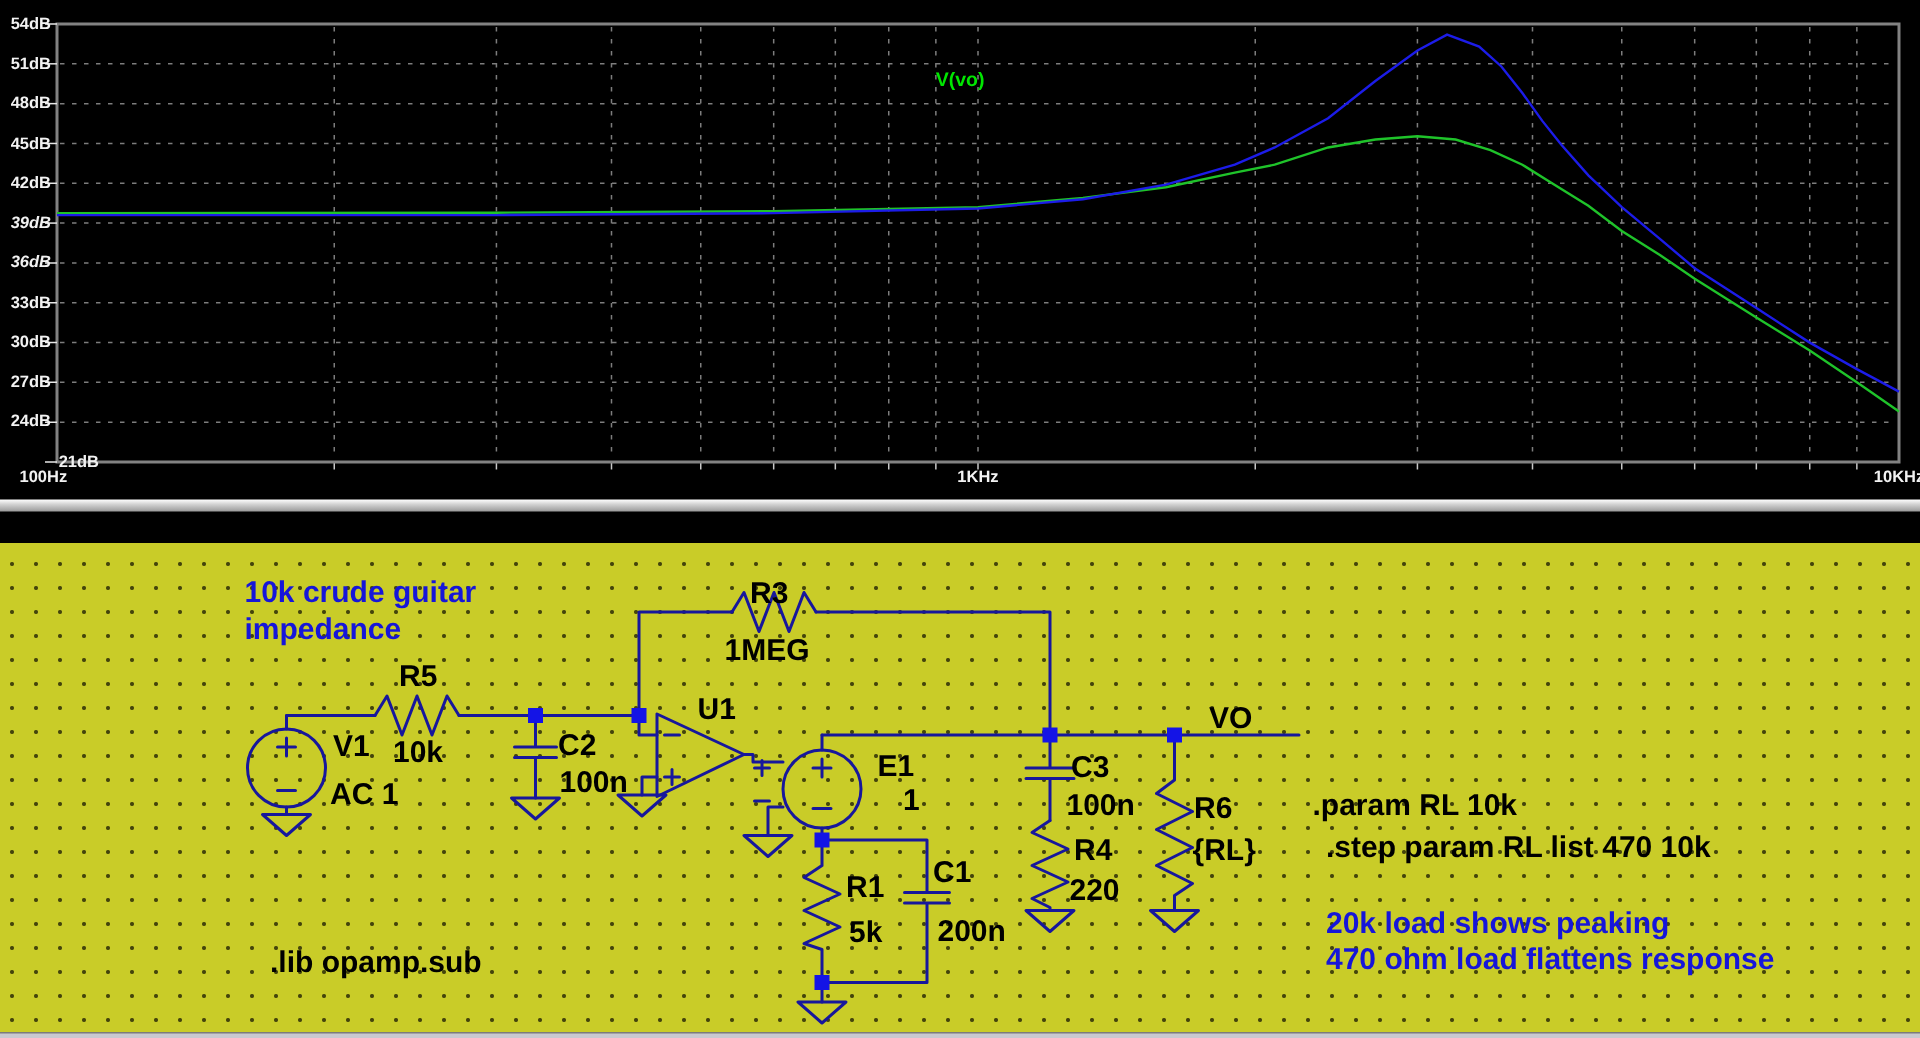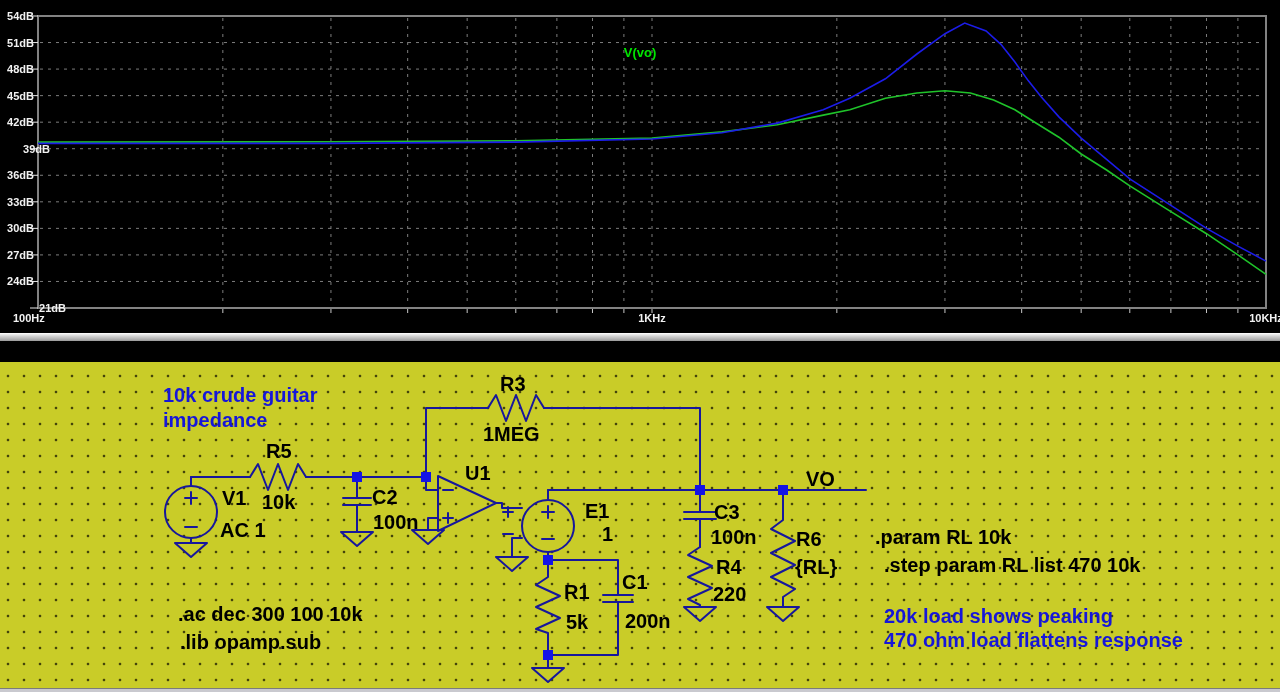--- a/index.html
+++ b/index.html
@@ -107,22 +107,22 @@
         <line x1="30" y1="16" x2="38" y2="16" stroke="#e8e8e8"></line>
         <polyline points="38.0,142.1 331.0,141.8 515.8,140.8 652.0,138.1 722.0,131.9 777.3,124.8 823.2,115.1 849.8,109.8 885.4,98.3 916.9,93.0 945.0,90.8 970.4,93.0 993.6,100.1 1014.9,109.8 1034.7,122.2 1058.9,137.2 1081.2,154.0 1106.6,170.0 1129.8,185.9 1170.9,211.6 1206.5,233.7 1237.9,254.9 1266.0,274.4" fill="none" stroke="#1fc32a" stroke-width="1.6"></polyline>
         <polyline points="38.0,143.4 331.0,143.4 515.8,142.1 652.0,139.0 722.0,132.8 777.3,123.1 823.2,109.8 849.8,98.3 885.4,78.8 916.9,54.0 945.0,33.7 964.7,23.1 986.1,31.0 1000.9,44.3 1014.9,62.0 1028.2,80.6 1040.9,96.5 1058.9,116.9 1081.2,138.1 1106.6,159.3 1129.8,178.8 1170.9,205.4 1206.5,228.4 1237.9,246.1 1266.0,261.1" fill="none" stroke="#1c1ce8" stroke-width="1.6"></polyline>
       </svg>
     <div id="plot-labels">
         <div class="ytick" style="top: 10px; left: 0px;">54dB</div>
         <div class="ytick" style="top: 36.5455px; left: 0px;">51dB</div>
         <div class="ytick" style="top: 63.0909px; left: 0px;">48dB</div>
         <div class="ytick" style="top: 89.6364px; left: 0px; text-align: right;">45dB</div>
         <div class="ytick" style="top: 116.182px; left: 0px;">42dB</div>
-        <div class="ytick" style="top: 142.727px; left: 16px;">39dB</div>
-        <div class="ytick" style="top: 169.273px; left: 0px;">36dB</div>
+        <div class="ytick" style="top: 142.727px; left: 0px; font-style: italic;">39dB</div>
+        <div class="ytick" style="top: 169.273px; left: 0px; font-style: italic;">36dB</div>
         <div class="ytick" style="top: 195.818px; left: 0px;">33dB</div>
         <div class="ytick" style="top: 222.364px; left: 0px;">30dB</div>
         <div class="ytick" style="top: 248.909px; left: 0px;">27dB</div>
         <div class="ytick" style="top: 275.455px; left: 0px;">24dB</div>
         <div class="ytick" style="top: 302px; left: 0px; margin-left: 32px;">21dB</div>
         <div class="xtick" style="left: 13px;">100Hz</div>
         <div class="xtick" style="left: 652px; transform: translateX(-50%);">1KHz</div>
         <div class="xtick" style="left: 1266px; transform: translateX(-50%);">10KHz</div>
       </div>
   </div>
@@ -221,37 +221,36 @@
       </g>
     </svg>
 
     <div class="lbl" style="left:222px;top:126px">V1</div>
     <div class="lbl" style="left:220px;top:158px">AC 1</div>
     <div class="lbl" style="left:266px;top:79px">R5</div>
     <div class="lbl" style="left:262px;top:130px">10k</div>
     <div class="lbl" style="left:372px;top:125px">C2</div>
     <div class="lbl" style="left:373px;top:150px">100n</div>
     <div class="lbl" style="left:465px;top:101px">U1</div>
-    <div class="lbl" style="left:500px;top:12px">R3</div>
+    <div class="lbl" style="left:500px;top:24px">R3</div>
     <div class="lbl" style="left:483px;top:62px">1MEG</div>
     <div class="lbl" style="left:585px;top:139px">E1</div>
     <div class="lbl" style="left:602px;top:162px">1</div>
     <div class="lbl" style="left:564px;top:220px">R1</div>
     <div class="lbl" style="left:566px;top:250px">5k</div>
     <div class="lbl" style="left:622px;top:210px">C1</div>
     <div class="lbl" style="left:625px;top:249px">200n</div>
     <div class="lbl" style="left:714px;top:140px">C3</div>
     <div class="lbl" style="left:711px;top:165px">100n</div>
     <div class="lbl" style="left:716px;top:195px">R4</div>
     <div class="lbl" style="left:713px;top:222px">220</div>
     <div class="lbl" style="left:796px;top:167px">R6</div>
     <div class="lbl" style="left:795px;top:195px">{RL}</div>
     <div class="lbl" style="left:806px;top:107px">VO</div>
 
-    <div class="lbl" style="left:178px;top:242px">.ac dec 300 100 10k</div>
     <div class="lbl" style="left:180px;top:270px">.lib opamp.sub</div>
     <div class="lbl" style="left:875px;top:165px">.param RL 10k</div>
     <div class="lbl" style="left:884px;top:193px">.step param RL list 470 10k</div>
 
     <div class="lbl blue" style="left:163px;top:23px">10k crude guitar</div>
     <div class="lbl blue" style="left:163px;top:48px">impedance</div>
     <div class="lbl blue" style="left:884px;top:244px">20k load shows peaking</div>
     <div class="lbl blue" style="left:884px;top:268px">470 ohm load flattens response</div>
   </div>
 

